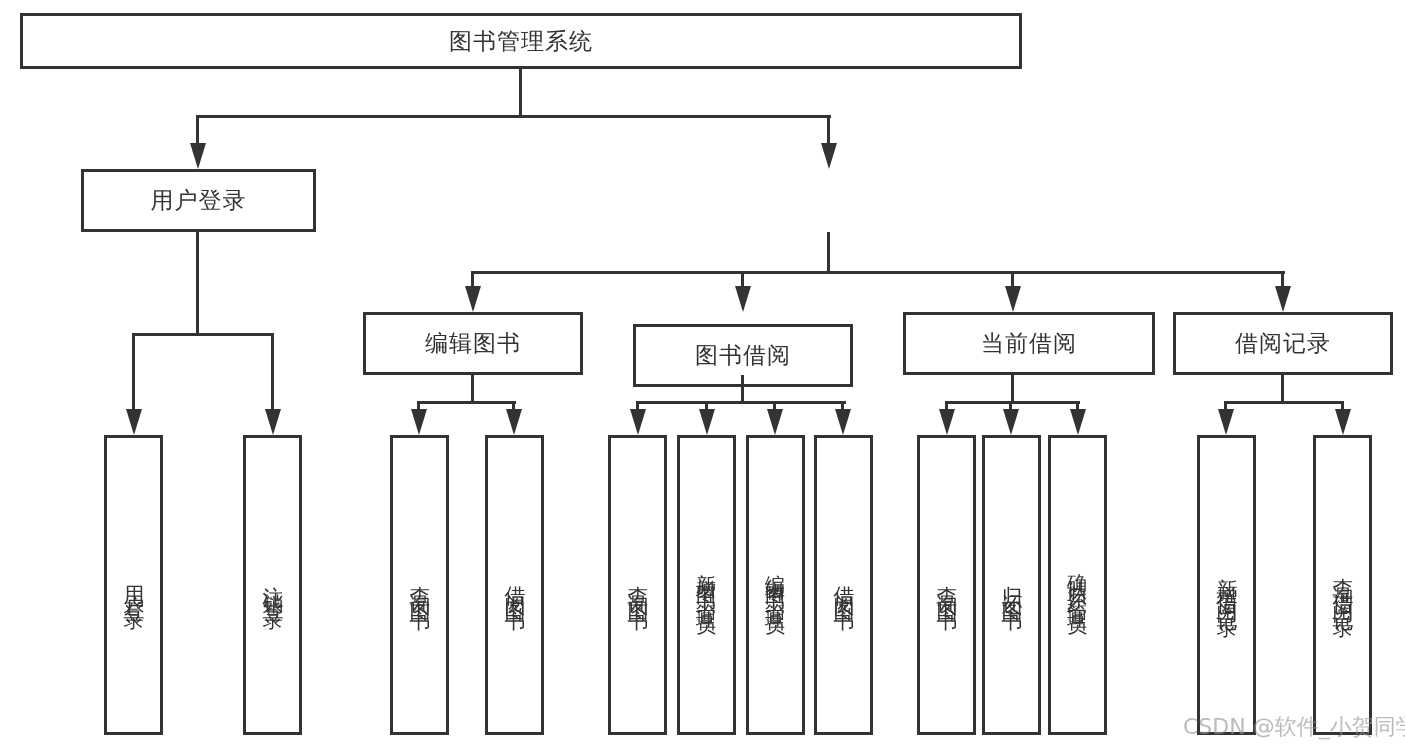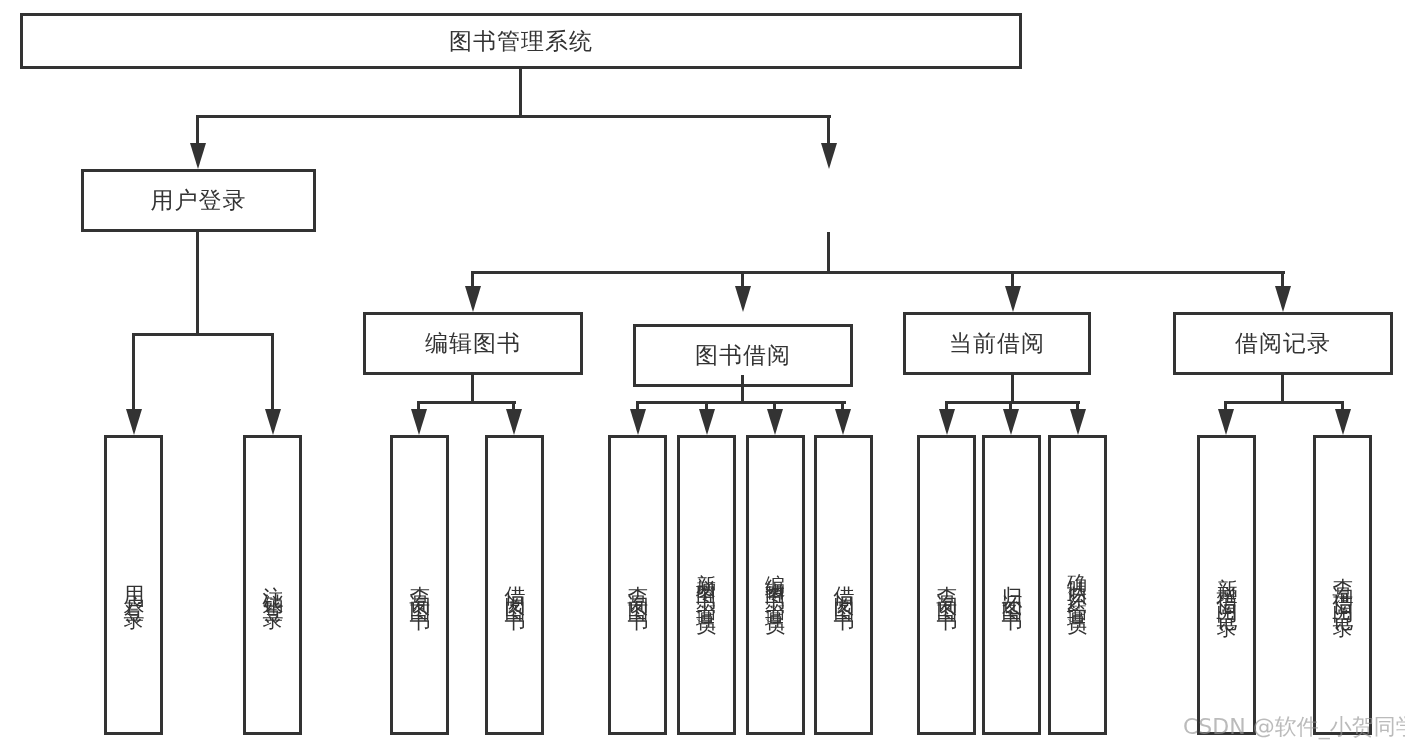--- a/index.html
+++ b/index.html
@@ -87,21 +87,21 @@
   <div class="arrow" style="left:1005px; top:286px;"></div>
   <div class="cl v" style="left:1281px; top:271px; height:20px;"></div>
   <div class="arrow" style="left:1275px; top:286px;"></div>
 
   <div class="node h-node" style="left:363px; top:312px; width:220px; height:63px;">
     <span class="lbl">编辑图书</span>
   </div>
   <div class="node h-node" style="left:633px; top:312px; width:220px; height:63px;margin-top:12px;">
     <span class="lbl">图书借阅</span>
   </div>
-  <div class="node h-node" style="left:903px; top:312px; width:188px; height:63px;font-family:Liberation Serif, serif;">
+  <div class="node h-node" style="left:903px; top:312px; width:252px; height:63px;font-family:Liberation Serif, serif;">
     <span class="lbl">当前借阅</span>
   </div>
   <div class="node h-node" style="left:1173px; top:312px; width:220px; height:63px;">
     <span class="lbl">借阅记录</span>
   </div>
 
   <div class="cl v" style="left:471px; top:375px; height:29px;"></div>
   <div class="cl h" style="left:417px; top:401px; width:99px;"></div>
   <div class="cl v" style="left:417px; top:401px; height:12px;"></div>
   <div class="arrow" style="left:411px; top:409px;"></div>

